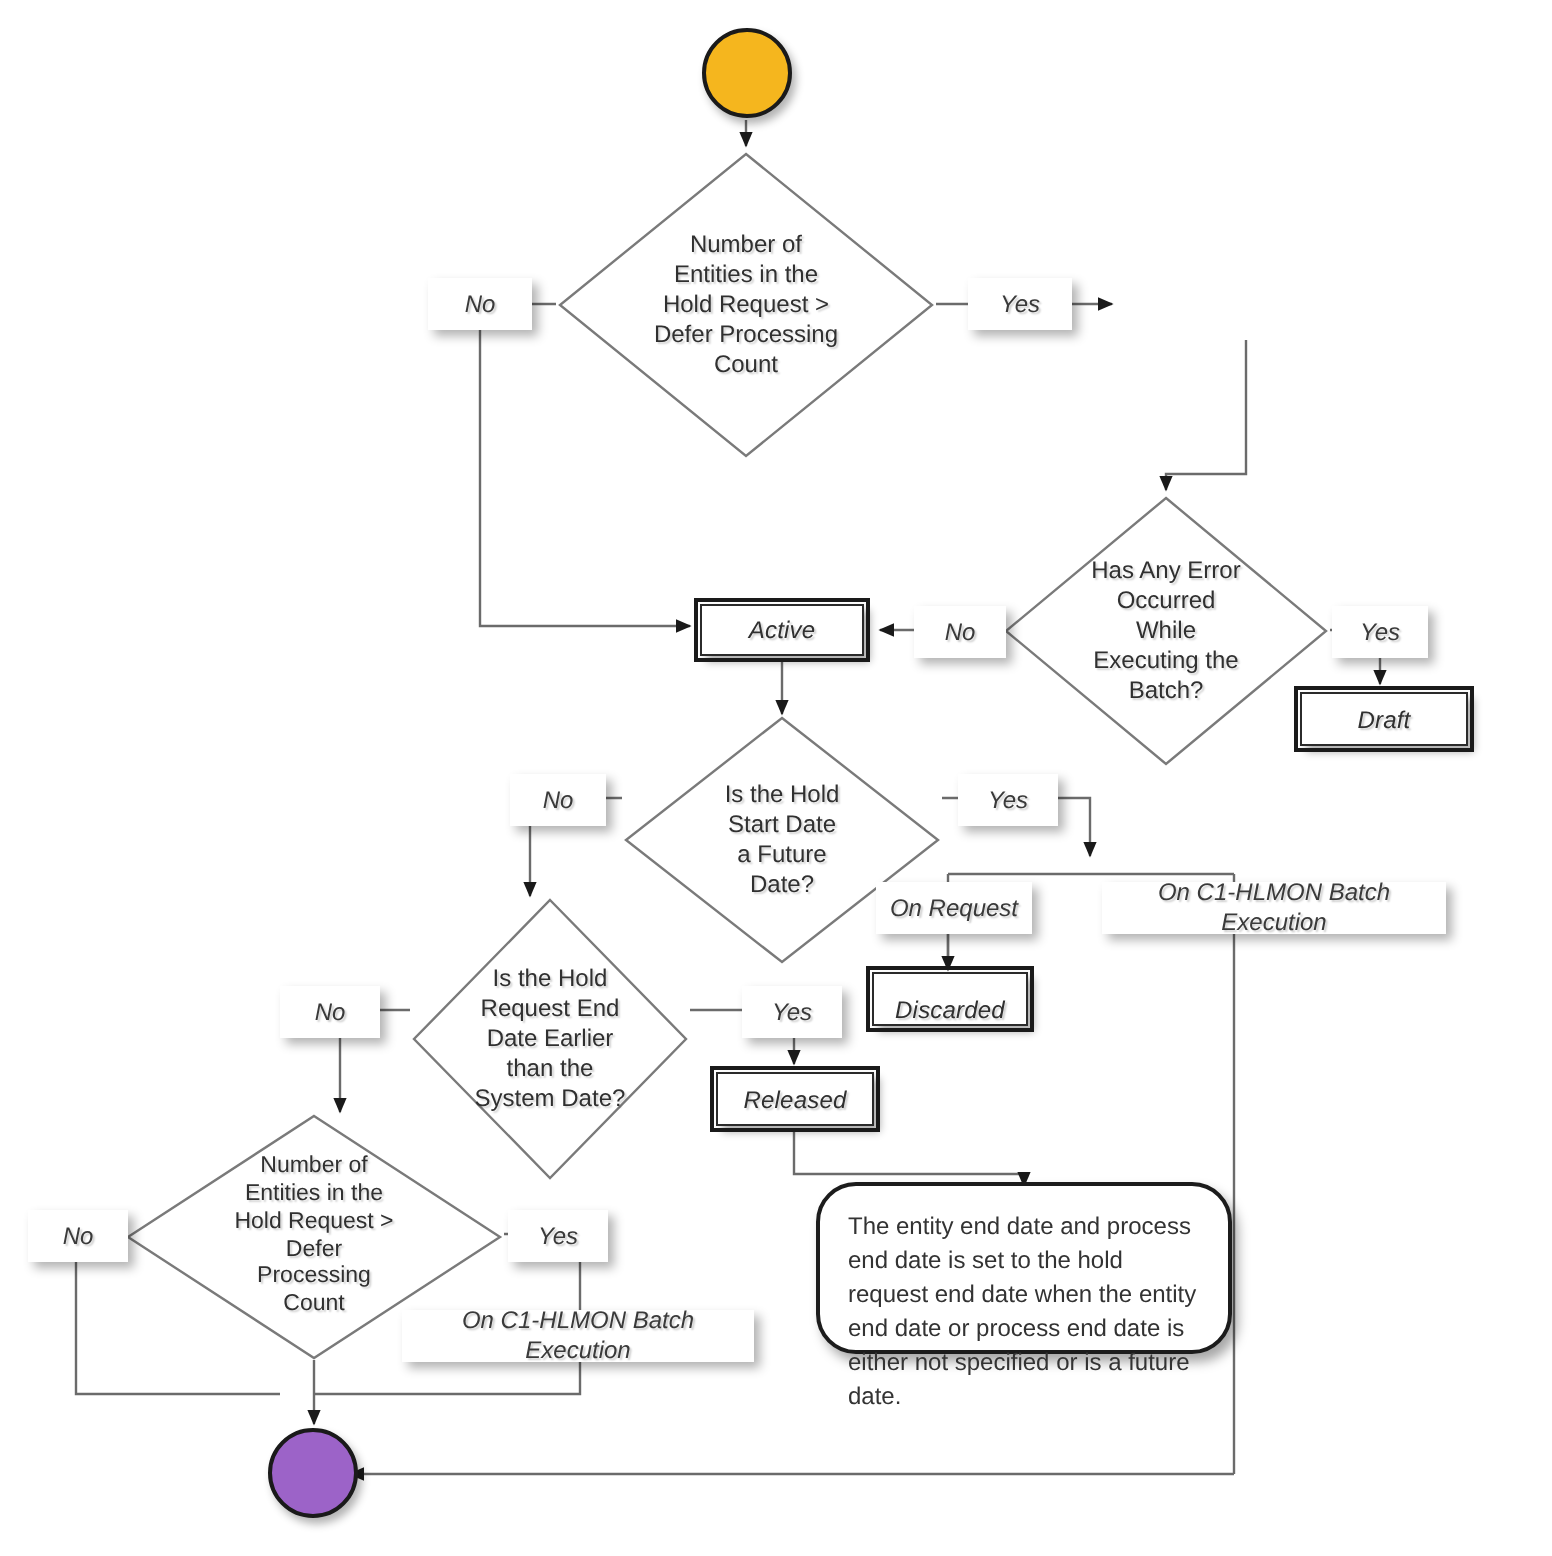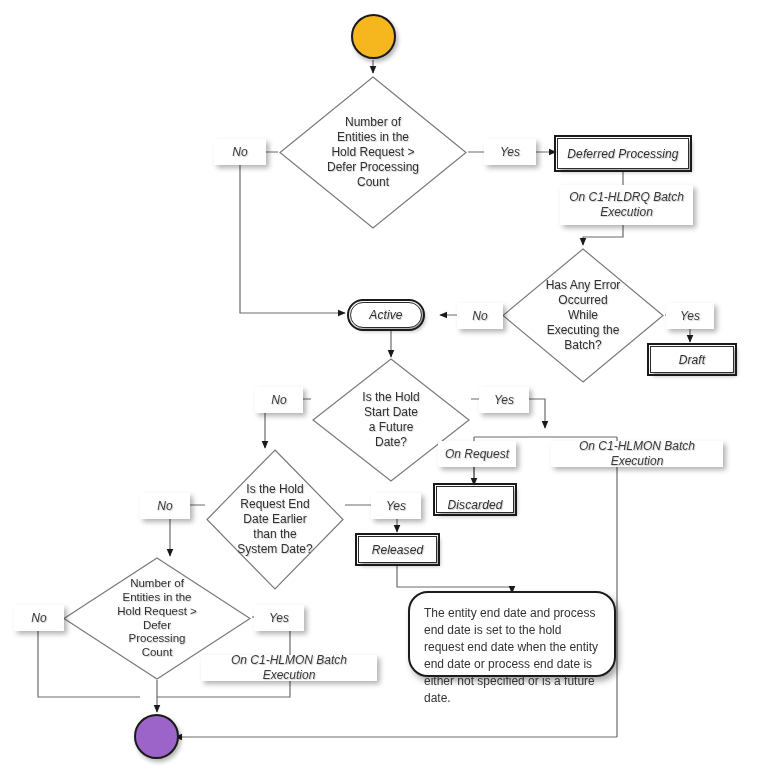--- a/index.html
+++ b/index.html
@@ -174,27 +174,21 @@
   </div>
 
   <div class="node labelbox" style="left:214px; top:139px; width:52px; height:26px;">
     <span class="shadowtext">No</span>
   </div>
 
   <div class="node labelbox" style="left:484px; top:139px; width:52px; height:26px;">
     <span class="shadowtext">Yes</span>
   </div>
 
-  <div class="node statebox" style="left:557px; top:138px; width:132px; height:31px;">
-    <span class="shadowtext">Deferred Processing</span>
-  </div>
-
-  <div class="node labelbox" style="left:560px; top:185px; width:133px; height:40px;">
-    <span class="shadowtext">On C1-HLDRQ Batch Execution</span>
-  </div>
+
 
   <div class="node diamond" style="left:501px; top:247px; width:164px; height:137px;">
     <svg class="dshape" viewBox="0 0 164 137" xmlns="http://www.w3.org/2000/svg">
       <polygon points="82,2 162,68.5 82,135 2,68.5" fill="#ffffff" stroke="#7a7a7a" stroke-width="1.2"></polygon>
     </svg>
     <div class="dtext">
       <span>Has Any Error</span><br>
       <span>Occurred</span><br>
       <span>While</span><br>
       <span>Executing the</span><br>
@@ -207,21 +201,21 @@
   </div>
 
   <div class="node labelbox" style="left:666px; top:303px; width:48px; height:26px;">
     <span class="shadowtext">Yes</span>
   </div>
 
   <div class="node statebox" style="left:650px; top:346px; width:84px; height:27px;">
     <span class="shadowtext">Draft</span>
   </div>
 
-  <div class="node statebox" style="left:350px; top:302px; width:72px; height:26px;border-radius:13px;">
+  <div class="node statebox" style="left:350px; top:302px; width:82px; height:26px;">
     <span class="shadowtext">Active</span>
   </div>
 
   <div class="node diamond" style="left:311px; top:357px; width:160px; height:126px;">
     <svg class="dshape" viewBox="0 0 160 126" xmlns="http://www.w3.org/2000/svg">
       <polygon points="80,2 158,63 80,124 2,63" fill="#ffffff" stroke="#7a7a7a" stroke-width="1.2"></polygon>
     </svg>
     <div class="dtext">
       <span>Is the Hold</span><br>
       <span>Start Date</span><br>

